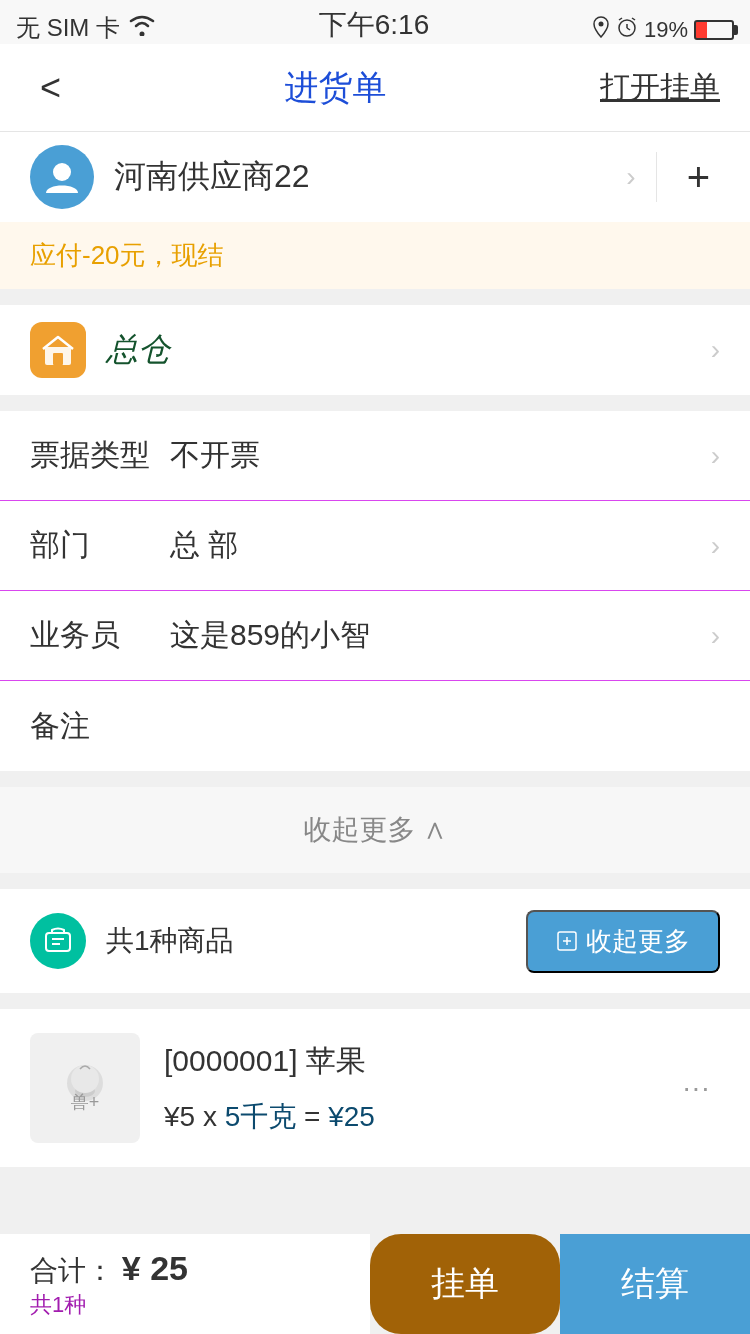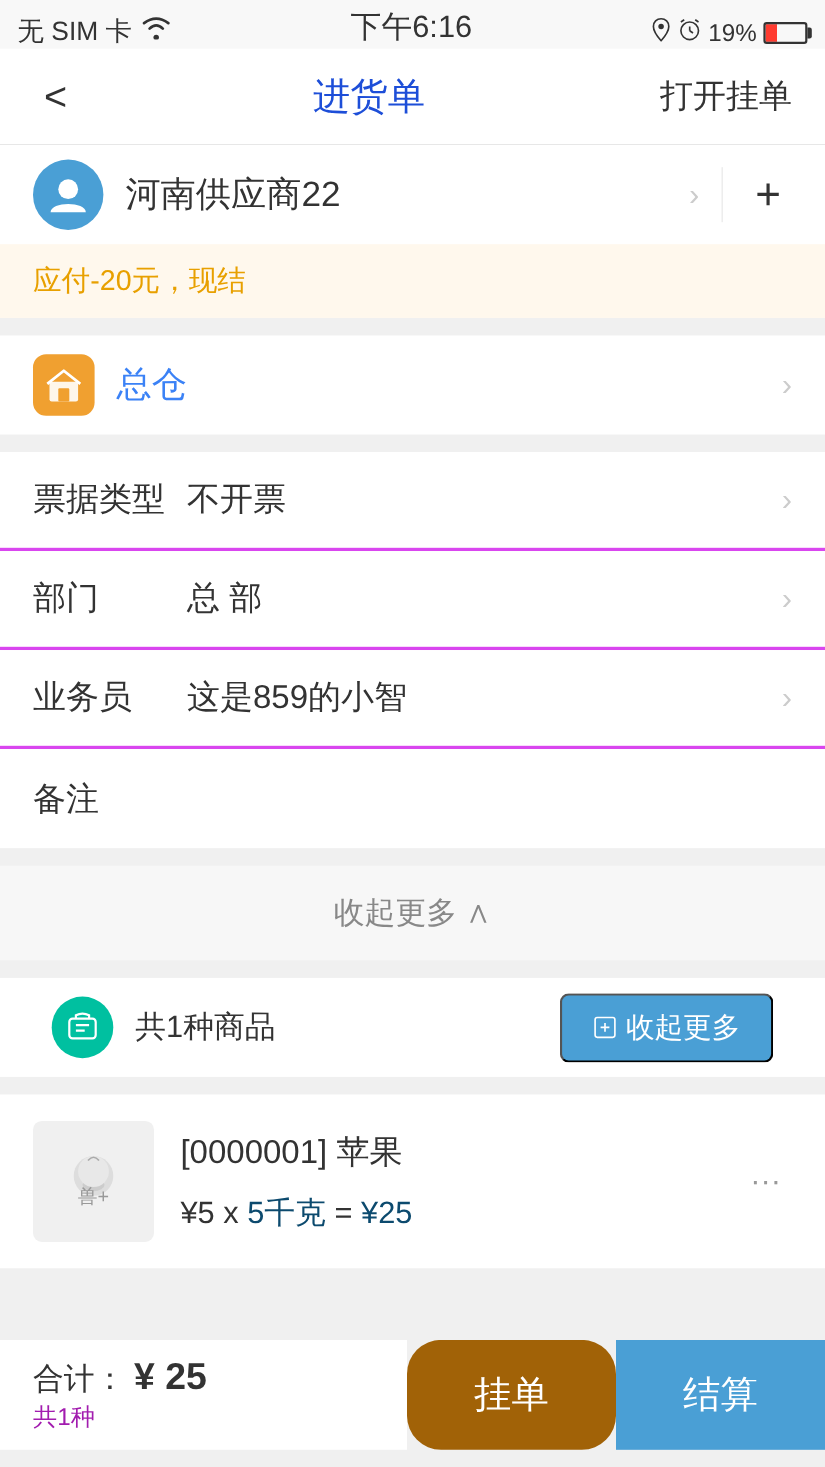--- a/index.html
+++ b/index.html
@@ -68,20 +68,21 @@
     }
     .nav-title {
       font-size: 34px;
       font-weight: 500;
       color: #1d4ed8;
     }
     .nav-action {
       font-size: 30px;
       color: #333;
       cursor: pointer;
+      text-decoration: underline;
     }
 
     
     .content {
       background: #f0f0f0;
     }
 
     
     .section {
       background: #fff;
@@ -157,31 +158,32 @@
       border-radius: 12px;
       background: #f0a030;
       display: flex;
       align-items: center;
       justify-content: center;
       margin-right: 20px;
     }
     .warehouse-name {
       flex: 1;
       font-size: 32px;
-      color: #3b82f6;
+      color: #14532d;
+      font-style: italic;
     }
 
     
     .form-row {
       background: #fff;
       display: flex;
       align-items: center;
       padding: 0 30px;
       height: 90px;
-      border-bottom: 3px solid #d946ef;
+      border-bottom: 1px solid #d946ef;
     }
     .form-row:last-child { border-bottom: none; }
     .form-label {
       font-size: 30px;
       color: #333;
       width: 120px;
       flex-shrink: 0;
     }
     .form-value {
       flex: 1;
@@ -208,22 +210,22 @@
       font-size: 28px;
       color: #888;
       margin-bottom: 16px;
     }
 
     
     .product-header {
       background: #fff;
       display: flex;
       align-items: center;
-      padding: 0 47px;
-      height: 90px;
+      padding: 0 30px;
+      height: 104px;
       margin-bottom: 0;
     }
     .product-count-icon {
       width: 56px;
       height: 56px;
       border-radius: 50%;
       background: #00c0a0;
       display: flex;
       align-items: center;
       justify-content: center;
@@ -289,21 +291,21 @@
     .product-more {
       font-size: 28px;
       color: #999;
       cursor: pointer;
       padding: 10px;
     }
 
     
     .bottom-bar {
       position: fixed;
-      bottom: 16px;
+      bottom: 0;
       left: 0;
       width: 750px;
       height: 100px;
       display: flex;
       align-items: stretch;
     }
     .bottom-summary {
       flex: 1;
       background: #fff;
       display: flex;

